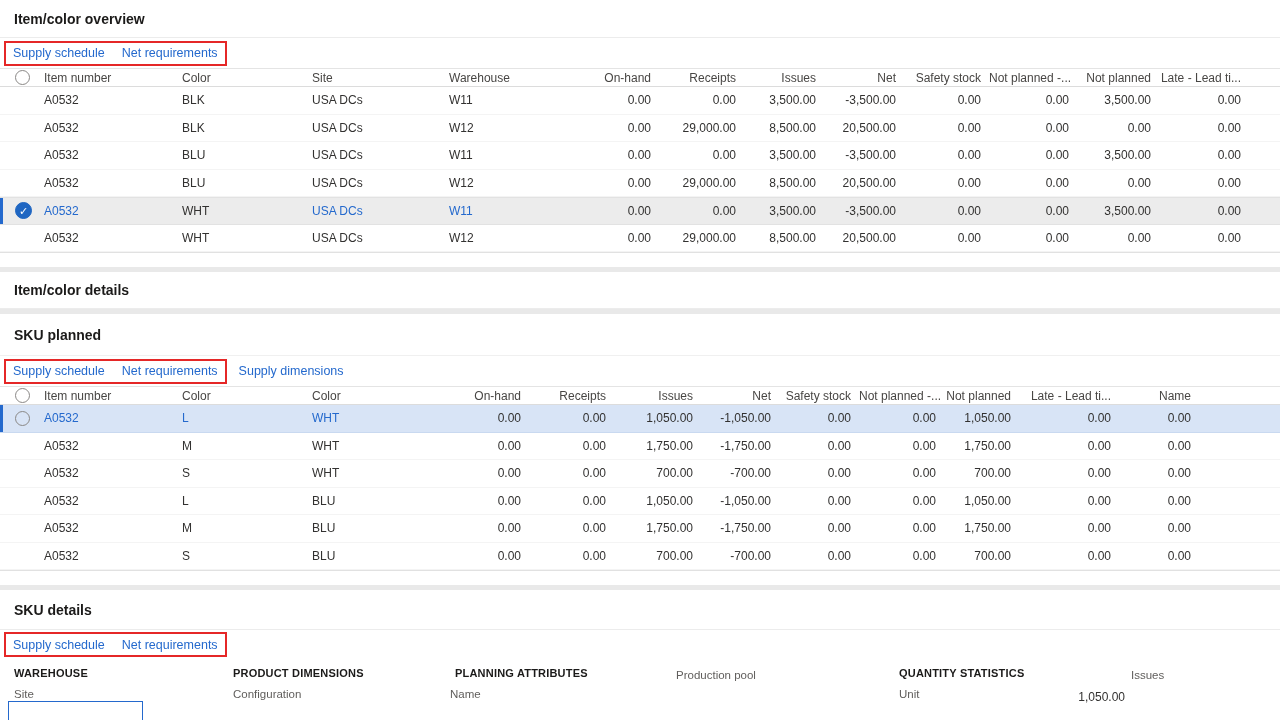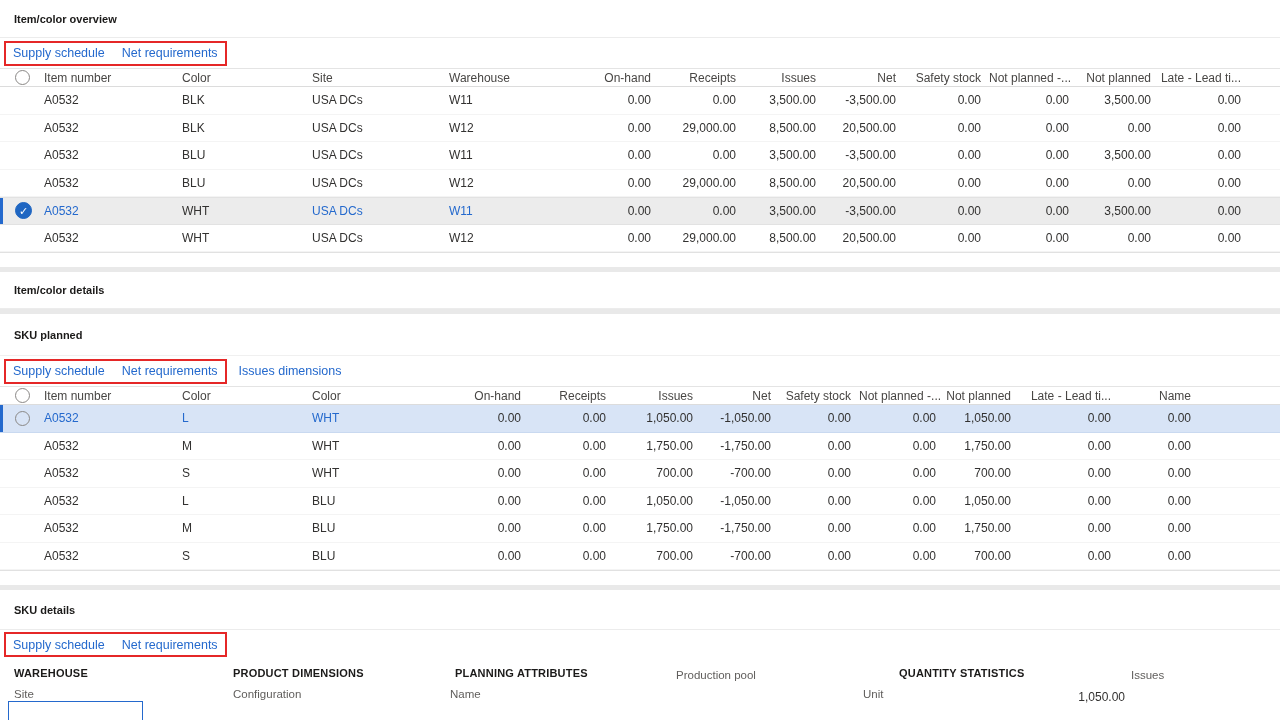--- a/index.html
+++ b/index.html
@@ -2,21 +2,21 @@
 <html><head>
 <meta charset="utf-8">
 <style>
   * { margin:0; padding:0; box-sizing:border-box; }
   html,body { width:1280px; height:720px; overflow:hidden; background:#fff;
     font-family:"Liberation Sans","DejaVu Sans",sans-serif; color:#323130; }
   .strip { height:5px; background:#e9e9e9; }
   .gap { height:14px; background:#fff; }
   .sec-head { display:flex; align-items:center; padding-left:14px; background:#fff;
     border-bottom:1px solid #ececec; }
-  .sec-head .title { font-size:11px; font-weight:700; color:#1b1a19; }
+  .sec-head .title { font-size:14px; font-weight:700; color:#1b1a19; }
   .tabrow { position:relative; height:30px; display:flex; align-items:center; background:#fff; }
   .redbox { margin-left:4px; height:25px; display:flex; align-items:center; gap:17px;
     padding:0 7px; border:2px solid #e52727; }
   .tab { font-size:12.5px; color:#2469cd; cursor:pointer; white-space:nowrap; text-decoration:none; }
   .tab.outside { margin-left:12px; }
   
   .grid { width:1280px; background:#fff; border-bottom:1px solid #e1e1e1; font-size:12px; }
   .trow { position:relative; display:flex; align-items:center; height:27.5px;
     border-bottom:1px solid #f4f4f4; }
   .trow.thead { height:19px; border-top:1px solid #e4e4e4; border-bottom:1px solid #dcdcdc;
@@ -179,21 +179,21 @@
 <div class="strip"></div>
 
 <div class="sec-head" style="height:42px; border-bottom:1px solid #f0f0f0">
   <span class="title">SKU planned</span>
 </div>
 <div class="tabrow">
   <div class="redbox">
     <a class="tab">Supply schedule</a>
     <a class="tab">Net requirements</a>
   </div>
-  <a class="tab outside">Issues dimensions</a>
+  <a class="tab outside">Supply dimensions</a>
 </div>
 <div class="grid">
     <div class="trow thead">
       <div class="selcell">
         <span class="circle"></span>
       </div>
       <div class="tcell l" style="width: 138px;">Item number</div>
       <div class="tcell l" style="width: 130px;">Color</div>
       <div class="tcell l" style="width: 157px;">Color</div>
       <div class="tcell r" style="width: 60px;">On-hand</div>
@@ -318,16 +318,16 @@
   <input class="finput" value="" style="">
 
   <div class="ghead" style="left:233px">PRODUCT DIMENSIONS</div>
   <div class="flabel" style="left:233px">Configuration</div>
 
   <div class="ghead" style="left:455px">PLANNING ATTRIBUTES</div>
   <div class="flabel" style="left:450px">Name</div>
   <div class="flabel hi" style="left:676px">Production pool</div>
 
   <div class="ghead" style="left:899px">QUANTITY STATISTICS</div>
-  <div class="flabel" style="left:863px">Unit</div>
+  <div class="flabel" style="left:899px">Unit</div>
   <div class="flabel hi" style="left:1131px">Issues</div>
   <div class="fvalue" style="left:1005px">1,050.00</div>
 </div>
 
 </body></html>

